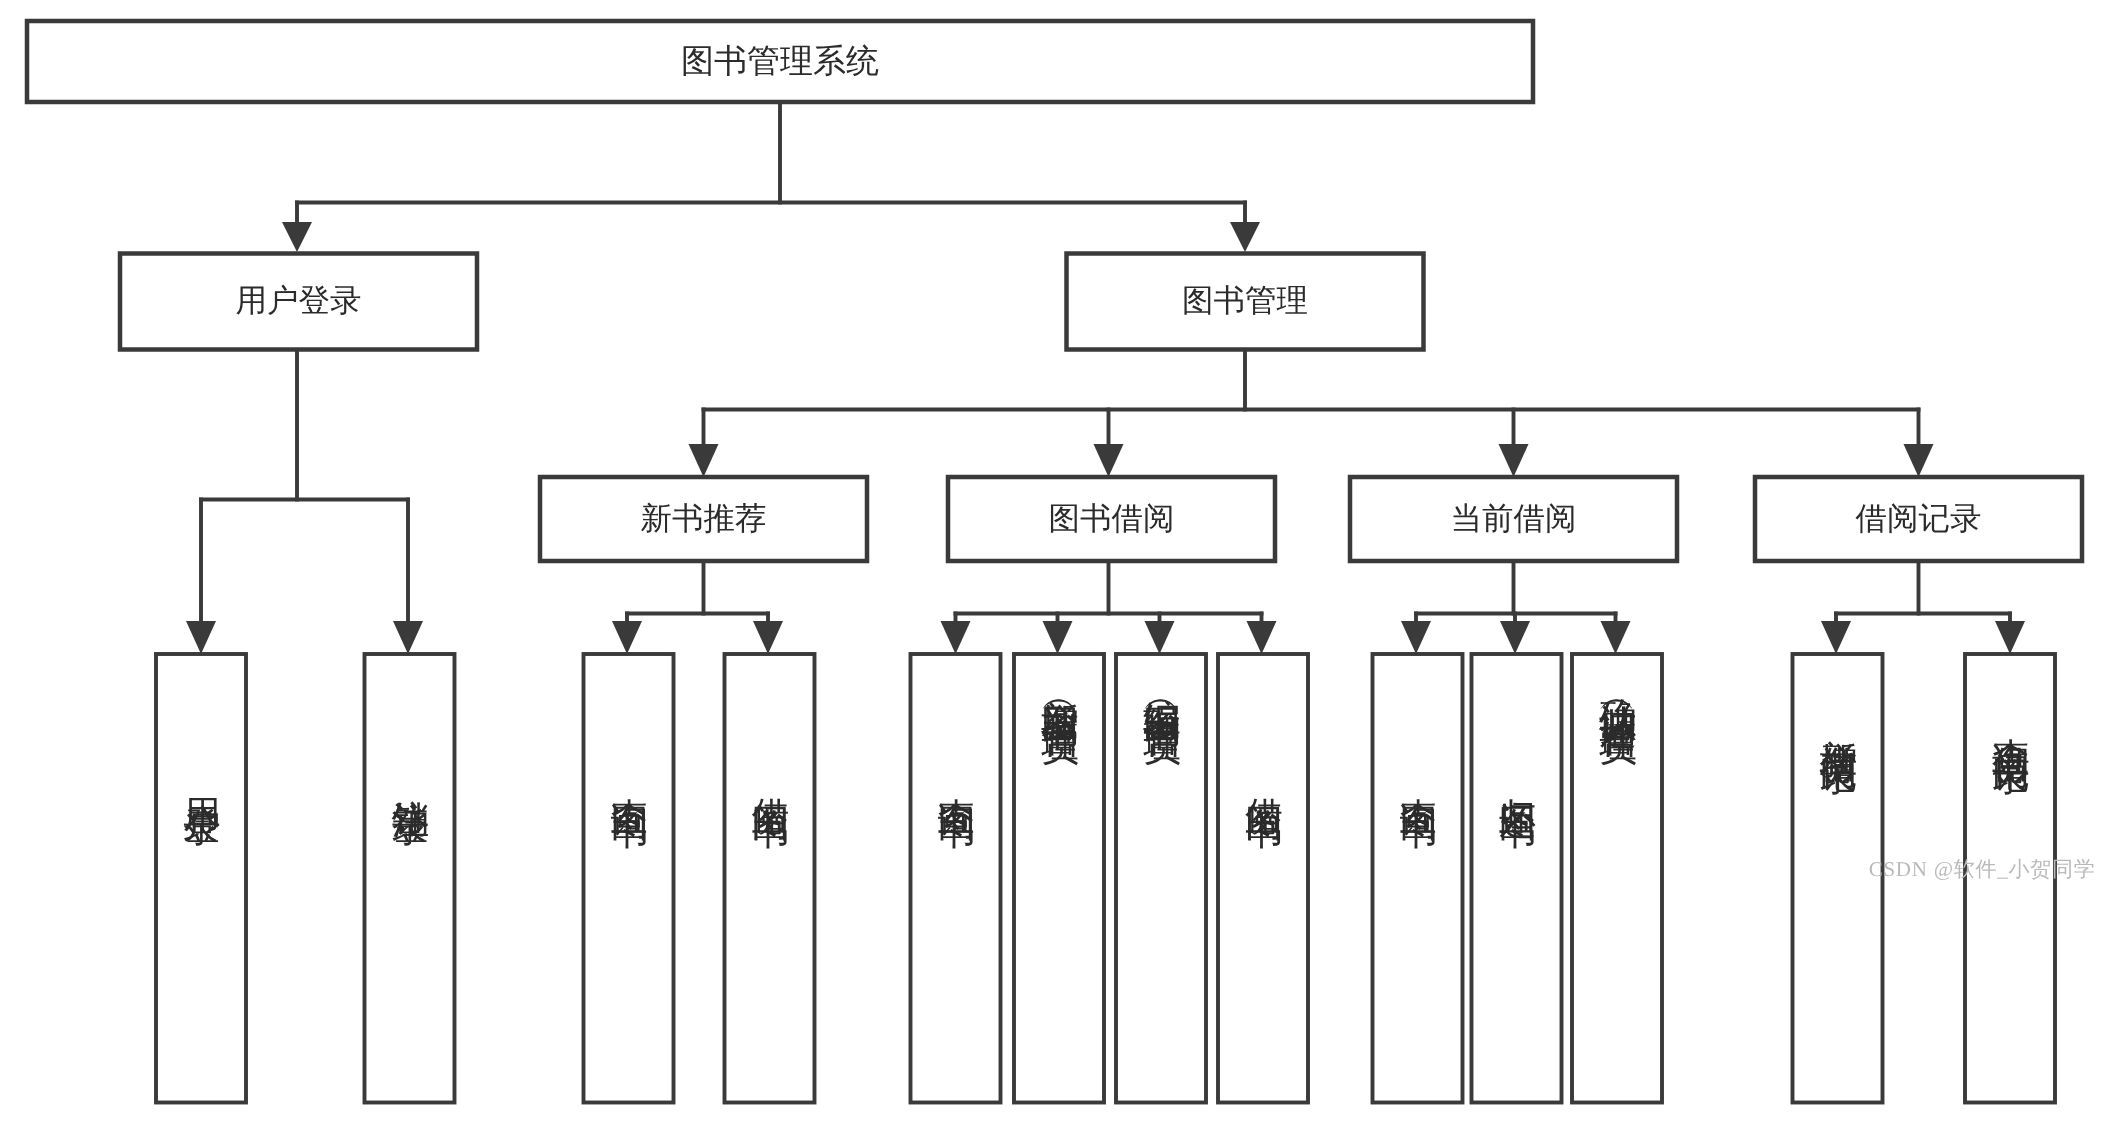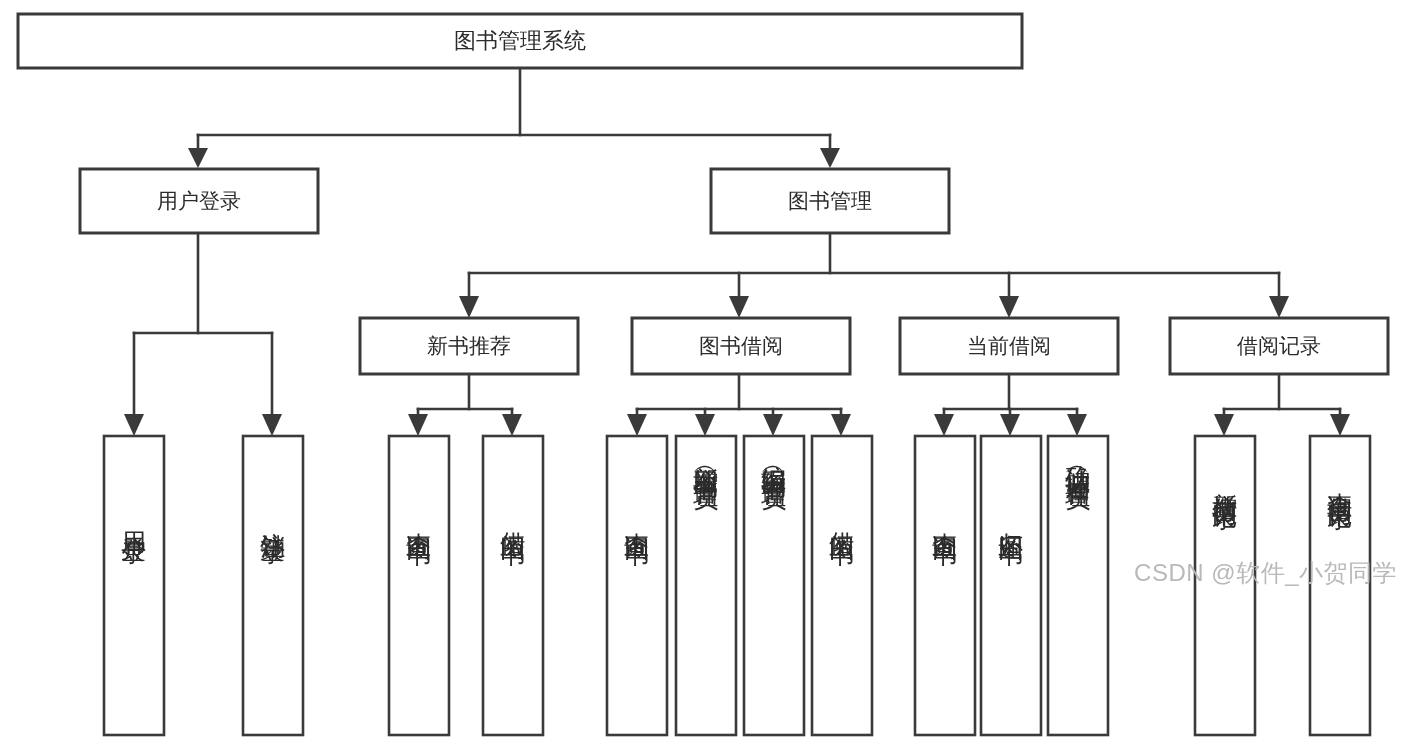--- a/index.html
+++ b/index.html
@@ -70,22 +70,22 @@
     font-size: 25px;
     line-height: 1.05;
     letter-spacing: 3px;
     color: #2b2b2b;
     white-space: nowrap;
   }
   .watermark {
     position: absolute;
     right: 8px;
     bottom: 4px;
-    font-family: Liberation Sans, sans-serif;
-    font-size: 24px;
+    font-family: Liberation Serif, serif;
+    font-size: 14px;
     color: #b9b9b9;
     letter-spacing: 0.5px;
     white-space: nowrap;
   }
 </style>
 </head>
 <body>
 
 <div id="diagram-root">
 

